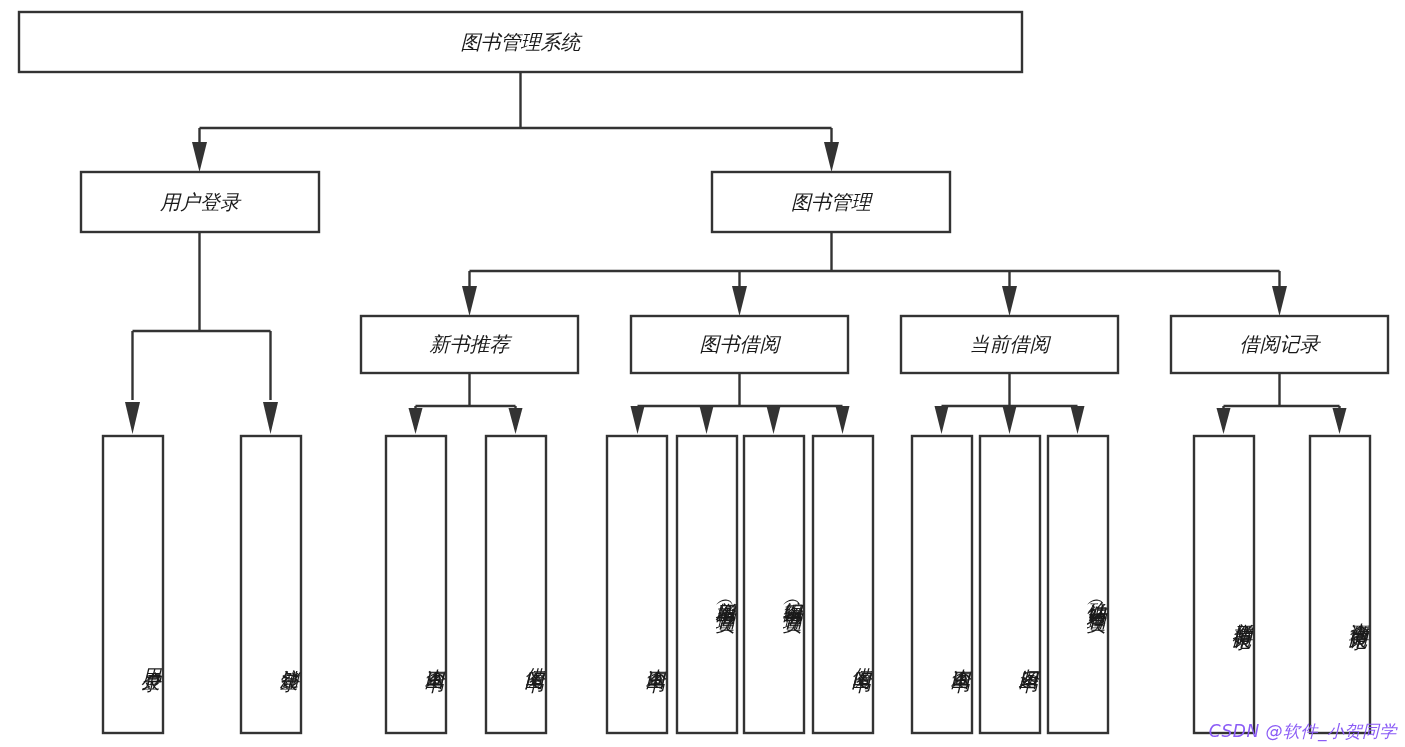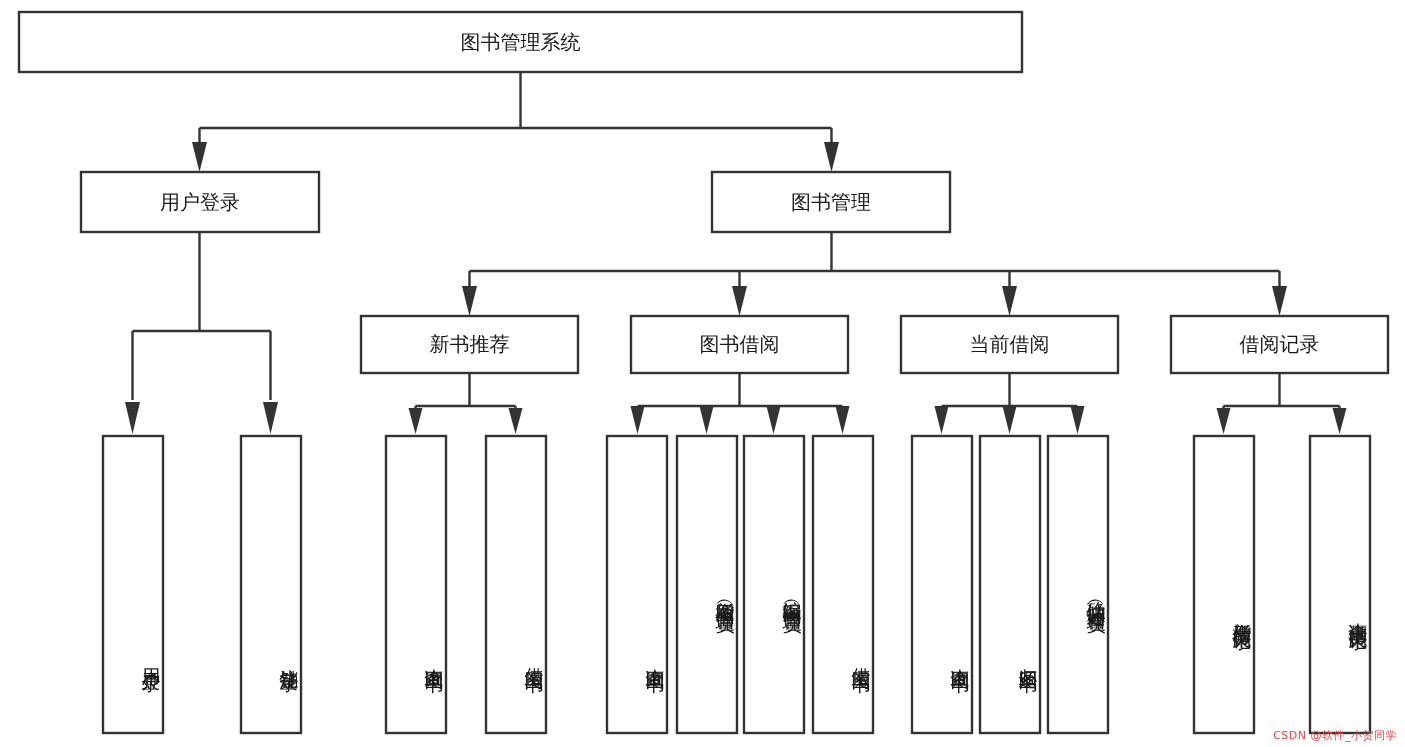--- a/index.html
+++ b/index.html
@@ -13,20 +13,21 @@
     height: 747px;
     position: relative;
     overflow: hidden;
     font-family: "DejaVu Sans", "Liberation Sans", sans-serif;
   }
   #diagram-root {
     position: absolute;
     inset: 0;
     width: 1405px;
     height: 747px;
+    font-style: italic;
   }
   svg#tree-svg {
     position: absolute;
     left: 0;
     top: 0;
     width: 1405px;
     height: 747px;
     display: block;
   }
   .node-box {
@@ -66,22 +67,22 @@
     pointer-events: none;
     display: flex;
     align-items: flex-start;
     justify-content: center;
   }
   .watermark {
     position: absolute;
     right: 8px;
     bottom: 4px;
     font-family: "DejaVu Sans", "Liberation Sans", sans-serif;
-    font-size: 11px;
-    color: #ef4444;
+    font-size: 17px;
+    color: #8b5cf6;
     letter-spacing: 0.5px;
     white-space: nowrap;
   }
 </style>
 </head>
 <body>
 
 <div id="diagram-root">
 
   <svg id="tree-svg" viewBox="0 0 1405 747" xmlns="http://www.w3.org/2000/svg">

